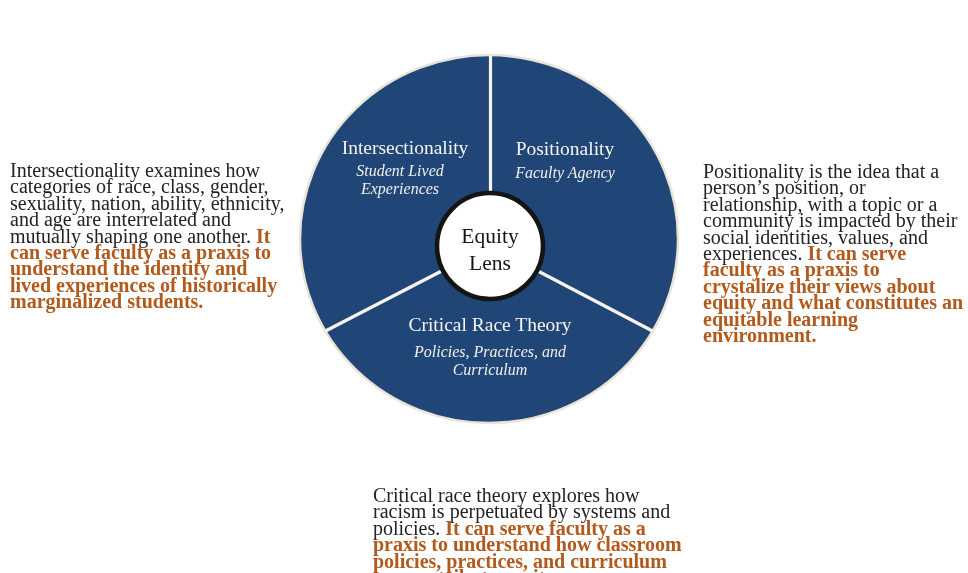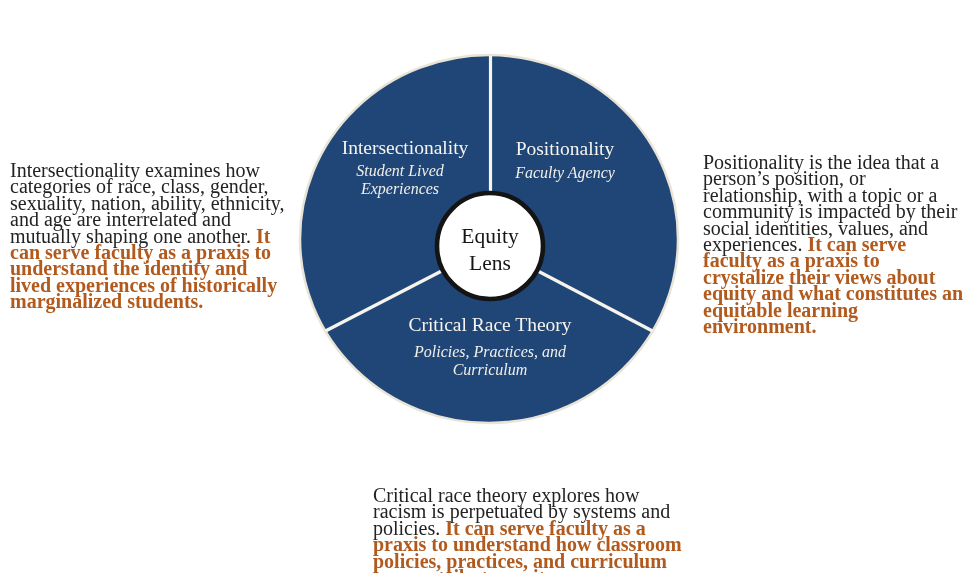--- a/index.html
+++ b/index.html
@@ -37,21 +37,21 @@
     font-size: 20px;
     line-height: 16.4px;
     color: #232323;
     text-align: left;
   }
   .note .hl {
     color: #b25a1d;
     font-weight: bold;
   }
   .note-left   { left: 10px;  top: 162px; width: 276px; }
-  .note-right  { left: 703px; top: 154px; width: 262px; }
+  .note-right  { left: 703px; top: 163px; width: 262px; }
   .note-bottom { left: 373px; top: 444px; width: 314px; margin-top: 43px; }
 </style>
 </head>
 <body>
 
 <div class="stage">
 
   <svg class="diagram-svg" viewBox="0 0 968 573" xmlns="http://www.w3.org/2000/svg">
 
     <ellipse cx="489" cy="239" rx="189" ry="184" stroke="#e9e4d5" stroke-width="2.5" fill="#204577"></ellipse>

